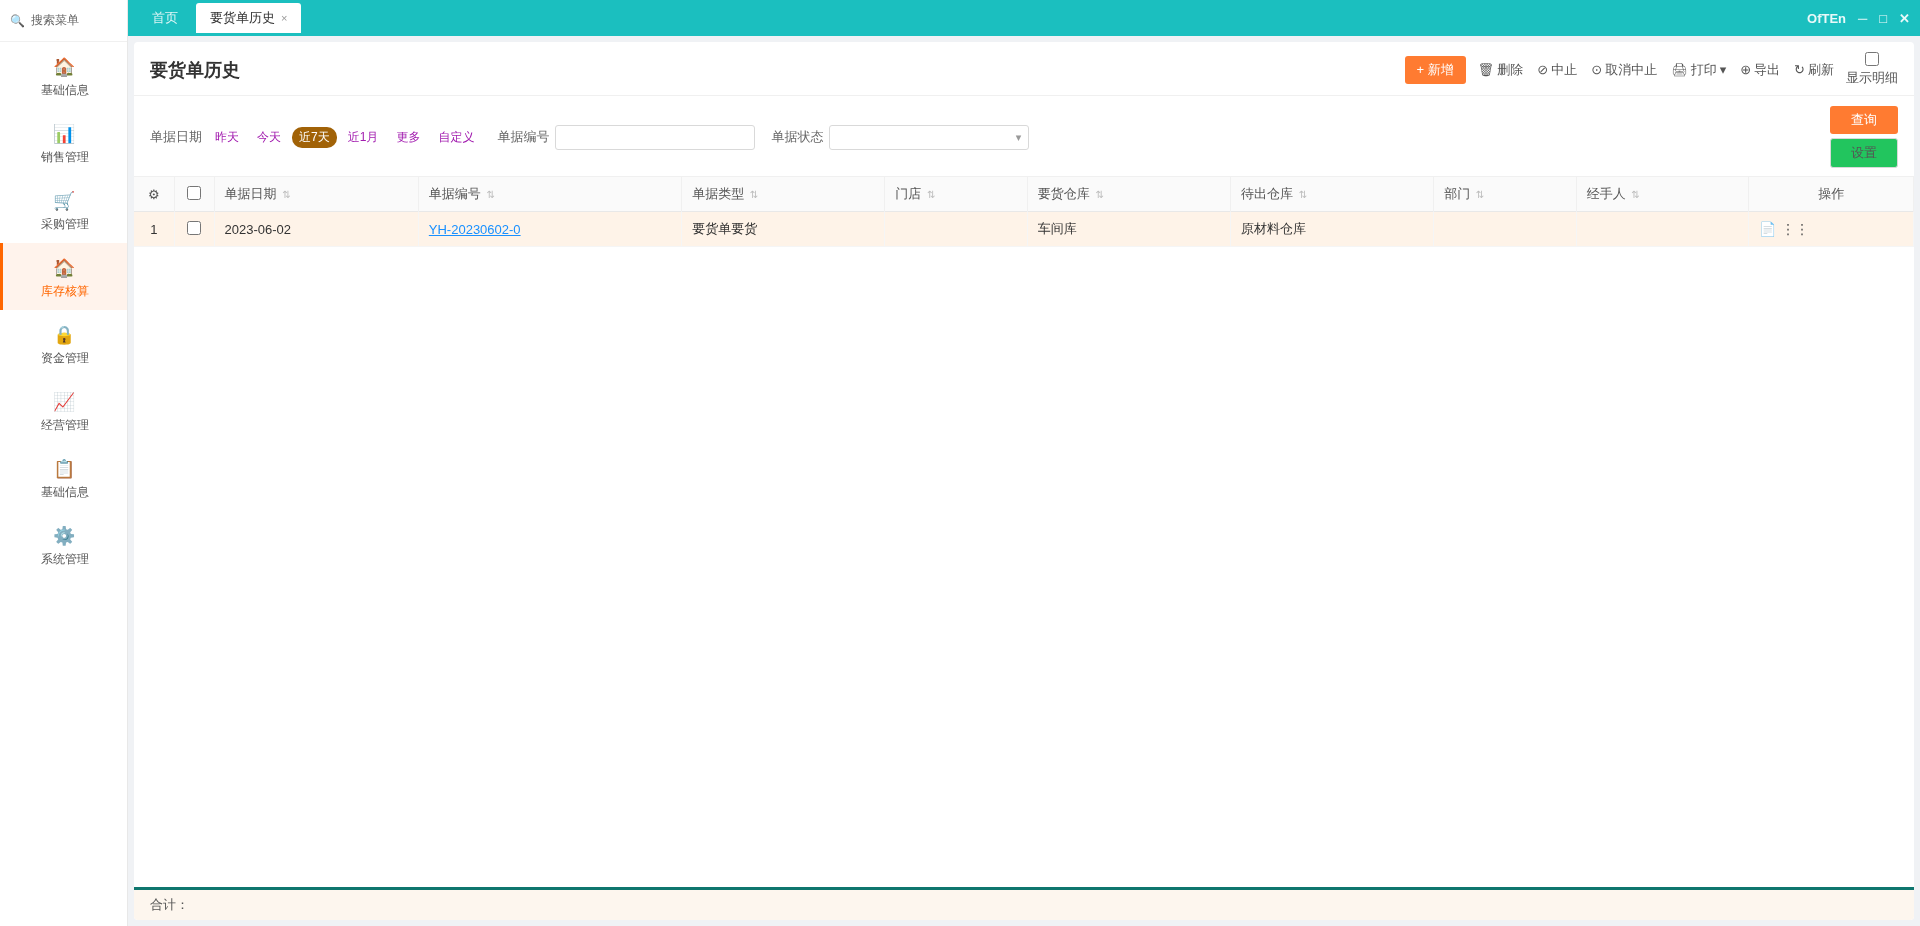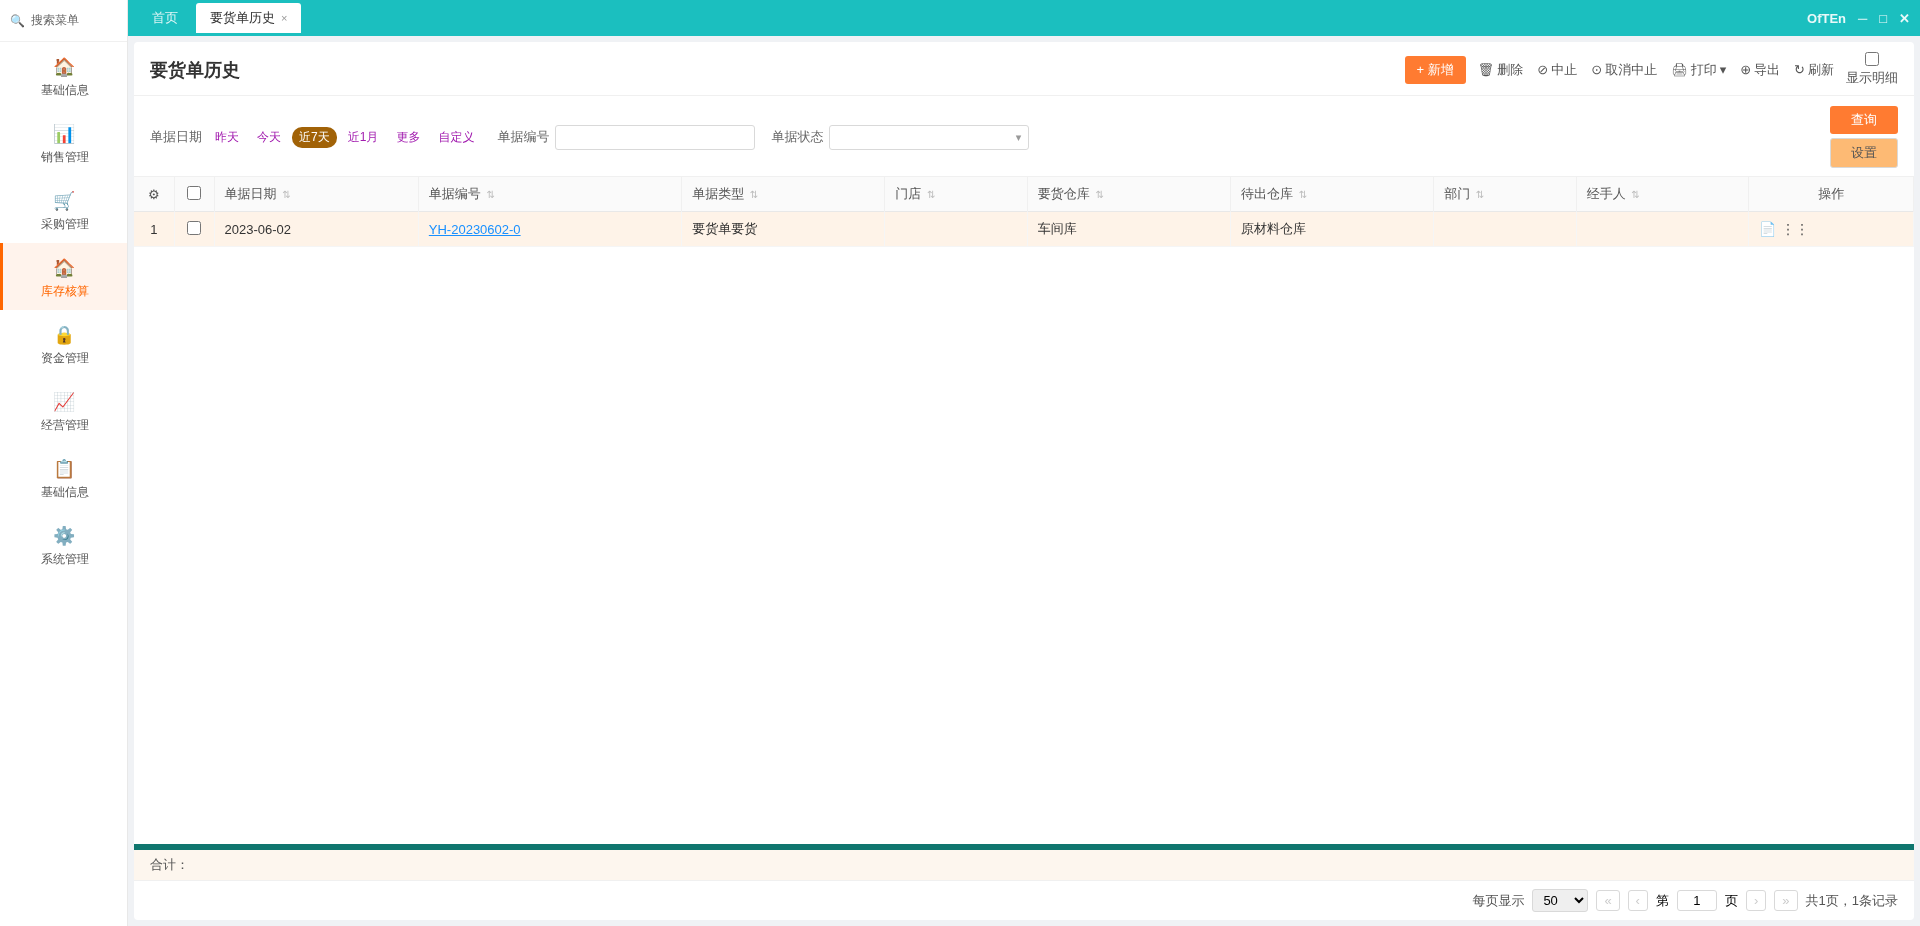--- a/index.html
+++ b/index.html
@@ -241,21 +241,21 @@
     .btn-query {
       background: #ff7b31;
       color: #fff;
       border: none;
       padding: 5px 20px;
       border-radius: 3px;
       cursor: pointer;
       font-size: 13px;
     }
     .btn-setting {
-      background: #fdba74;
+      background: #22c55e;
       color: #555;
       border: 1px solid #d9d9d9;
       padding: 5px 20px;
       border-radius: 3px;
       cursor: pointer;
       font-size: 13px;
     }
 
     
     .table-area {
@@ -292,21 +292,21 @@
     }
     .td-link { color: #1890ff; text-decoration: underline; cursor: pointer; }
     .th-settings { width: 40px; text-align: center; }
     .th-checkbox { width: 40px; text-align: center; }
     .action-btns { display: flex; gap: 4px; align-items: center; }
     .action-icon { cursor: pointer; color: #555; font-size: 14px; }
 
     
     .table-footer {
       background: #fdf6ee;
-      border-top: 6px solid #0f766e;
+      border-top: 3px solid #0f766e;
       padding: 6px 16px;
       color: #555;
       font-size: 13px;
       flex-shrink: 0;
       display: flex;
       align-items: flex-end;
       gap: 8px;
     }
 
     
@@ -514,30 +514,14 @@
     </td>
   </tr>
           </tbody>
       </table>
     </div>
 
     <div class="table-footer">
       <span>合计：</span>
     </div>
 
-    <div class="pagination">
-      <span class="page-size-label">每页显示</span>
-      <select class="page-size-select">
-        <option>50</option>
-        <option>100</option>
-        <option>200</option>
-      </select>
-      <button class="page-btn disabled">«</button>
-      <button class="page-btn disabled">‹</button>
-      <span>第</span>
-      <input class="page-input" type="text" value="1" style="">
-      <span>页</span>
-      <button class="page-btn disabled">›</button>
-      <button class="page-btn disabled">»</button>
-      <span class="page-info">共1页，1条记录</span>
-    </div>
   </div>
 </div>
 
 </body></html>

